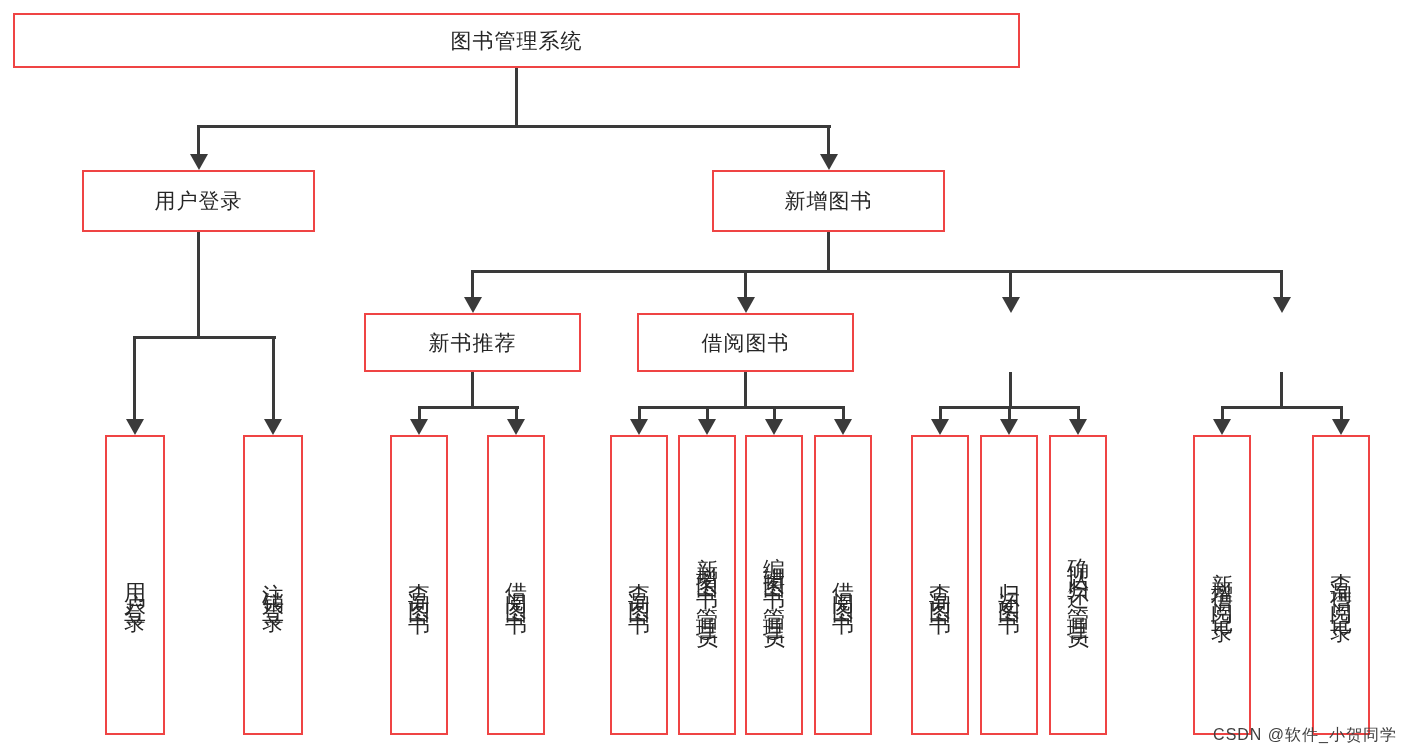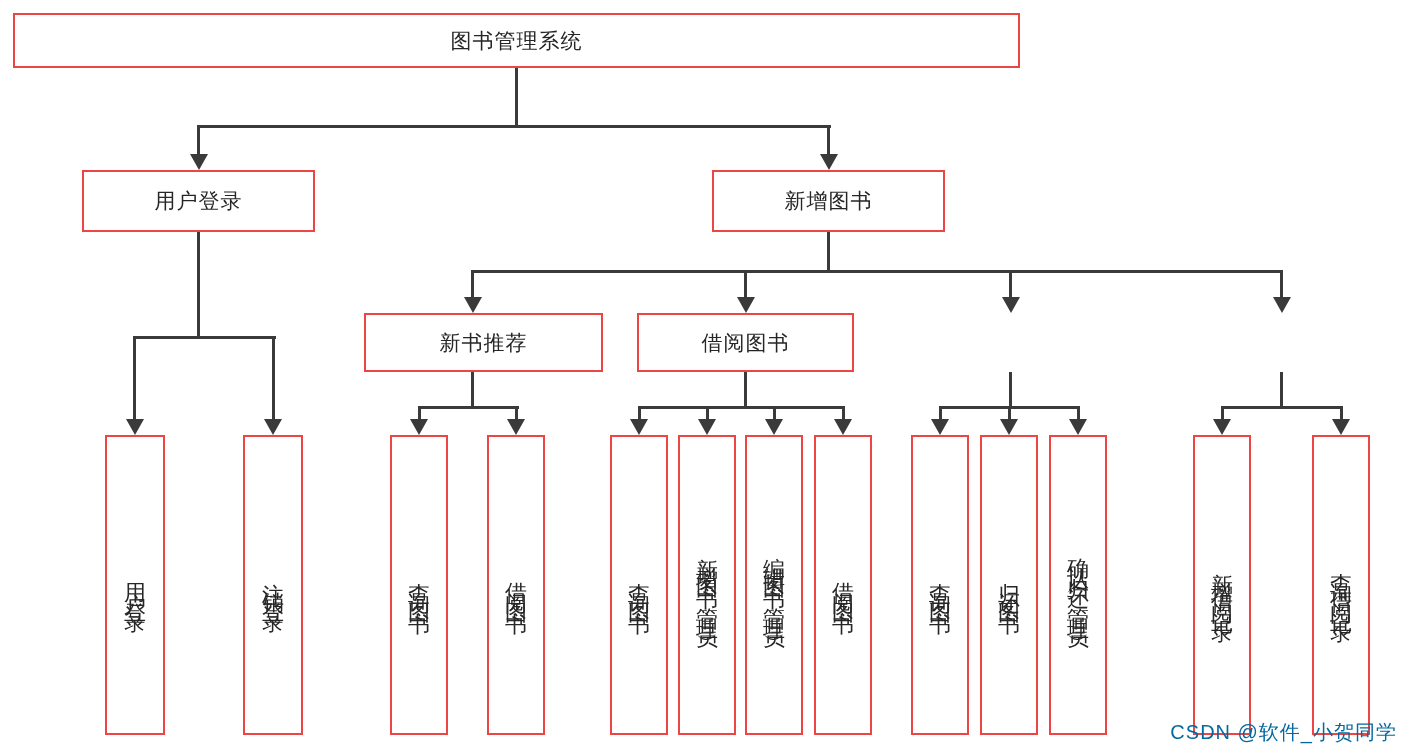--- a/index.html
+++ b/index.html
@@ -19,21 +19,21 @@
   }
   .vline { position:absolute; width:3px; background:#3a3a3a; }
   .hline { position:absolute; height:3px; background:#3a3a3a; }
   .arrow {
     position:absolute; width:0; height:0;
     border-left:9px solid transparent; border-right:9px solid transparent;
     border-top:16px solid #3a3a3a;
   }
   .watermark {
     position:absolute; right:8px; bottom:1px; z-index:10;
-    color:#0369a1; font-size:20px; letter-spacing:1px;
+    color:#404040; font-size:16px; letter-spacing:1px;
   }
 </style>
 </head>
 <body>
 
 <div id="stage">
 
   <div class="box" style="left:13px; top:13px; width:1007px; height:55px;">
     <span>图书管理系统</span>
   </div>
@@ -63,21 +63,21 @@
   <div class="hline" style="left:471px; top:270px; width:812px;"></div>
   <div class="vline" style="left:471px; top:270px; height:29px;"></div>
   <div class="arrow" style="left:464px; top:297px;"></div>
   <div class="vline" style="left:744px; top:270px; height:29px;"></div>
   <div class="arrow" style="left:737px; top:297px;"></div>
   <div class="vline" style="left:1009px; top:270px; height:29px;"></div>
   <div class="arrow" style="left:1002px; top:297px;"></div>
   <div class="vline" style="left:1280px; top:270px; height:29px;"></div>
   <div class="arrow" style="left:1273px; top:297px;"></div>
 
-  <div class="box" style="left:364px; top:313px; width:239px; height:59px;font-family:Liberation Mono, monospace;">
+  <div class="box" style="left:364px; top:313px; width:217px; height:59px;font-family:Liberation Mono, monospace;">
     <span>新书推荐</span>
   </div>
   <div class="box" style="left:637px; top:313px; width:217px; height:59px;">
     <span>借阅图书</span>
   </div>
 
   <div class="vline" style="left:471px; top:372px; height:36px;"></div>
   <div class="hline" style="left:418px; top:406px; width:101px;"></div>
   <div class="vline" style="left:418px; top:406px; height:15px;"></div>
   <div class="arrow" style="left:410px; top:419px;"></div>

